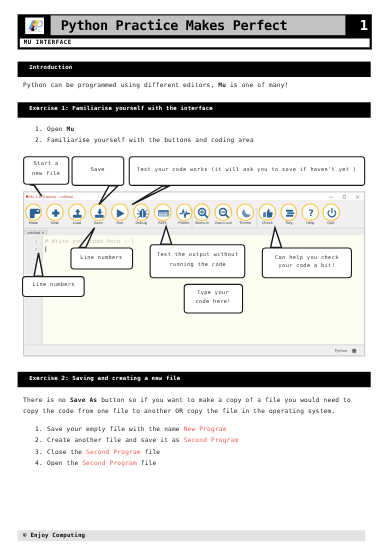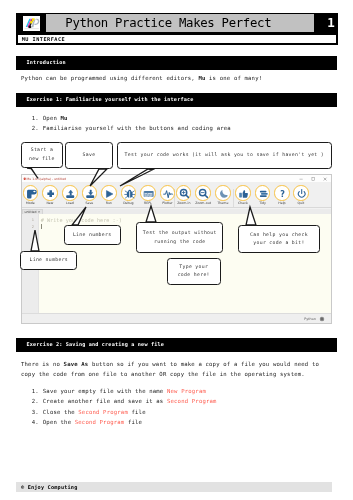--- a/index.html
+++ b/index.html
@@ -6,22 +6,22 @@
   html,body{margin:0;padding:0;}
   body{width:353px;height:500px;background:#ffffff;font-family:"DejaVu Sans Mono",monospace;overflow:hidden;}
   .page{position:relative;width:353px;height:500px;}
 
   
   .hdr{position:absolute;left:16.4px;top:13.2px;width:321.6px;height:31.8px;background:#000;}
   .hdr-logo{position:absolute;left:6.3px;top:3.2px;width:17.4px;height:14.3px;background:#fff;
             overflow:hidden;}
   .hdr-logo svg{display:block;}
   .hdr-title{position:absolute;left:29.9px;top:1.1px;width:268.2px;height:17.4px;background:#c1c1c1;
-             color:#000;font-size:12.3px;font-weight:normal;line-height:18.2px;letter-spacing:-0.3px;
-             padding-left:19px;box-sizing:border-box;white-space:nowrap;overflow:hidden;
+             color:#000;font-size:12.3px;font-weight:bold;line-height:18.2px;letter-spacing:-0.3px;
+             padding-left:9px;box-sizing:border-box;white-space:nowrap;overflow:hidden;
              font-family:"DejaVu Sans Mono",monospace;}
   .hdr-num{position:absolute;left:306px;top:1.1px;width:17px;height:17.4px;color:#fff;font-size:12.5px;
            font-weight:bold;line-height:17.4px;text-align:center;font-family:"DejaVu Sans Mono",monospace;}
   .hdr-sub{position:absolute;left:1.4px;top:21.6px;width:318.7px;height:8.2px;background:#fff;color:#000;
            font-size:5.2px;font-weight:bold;line-height:8.2px;padding-left:3.9px;box-sizing:border-box;
            letter-spacing:0.5px;font-family:"DejaVu Sans Mono",monospace;}
 
   
   .secbar{position:absolute;left:15.6px;width:321px;height:14px;background:#000;color:#fff;
           font-size:5.15px;font-weight:bold;line-height:12.3px;padding-left:10.9px;

